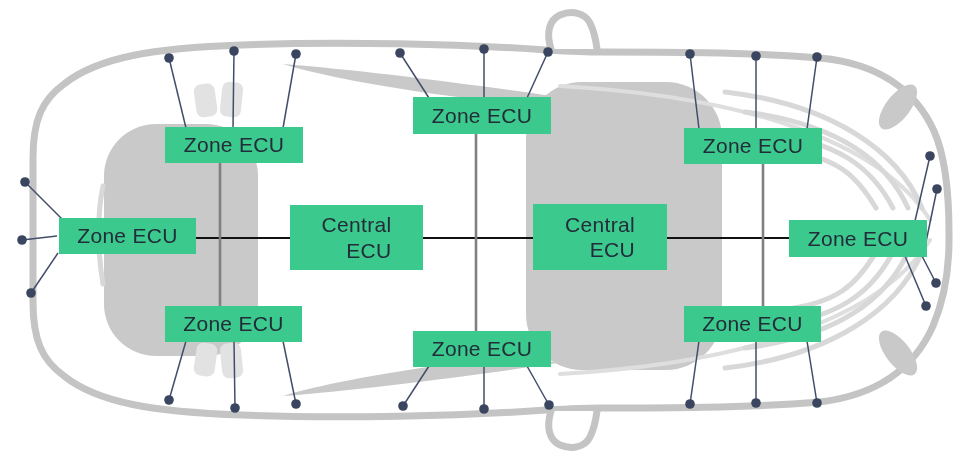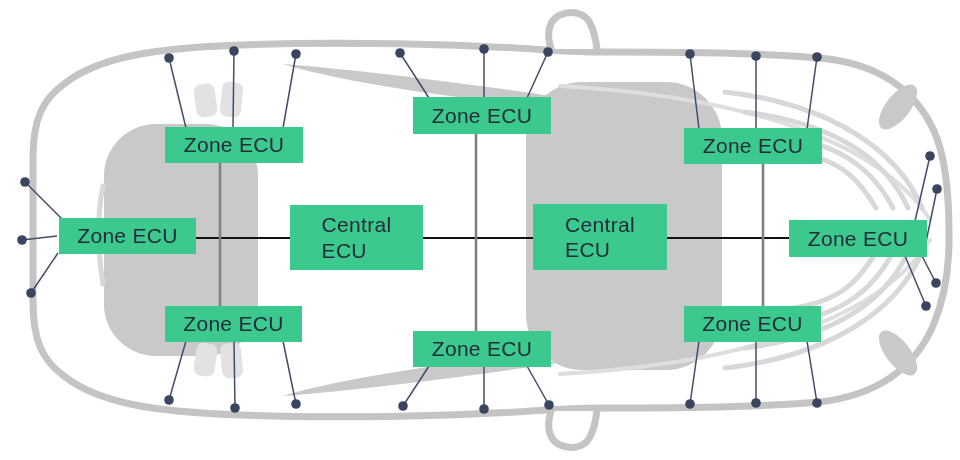--- a/index.html
+++ b/index.html
@@ -7,21 +7,21 @@
     position:relative;
     width:960px;height:460px;
     overflow:hidden;
     background:#ffffff;
     font-family:"Liberation Sans", sans-serif;
   }
   .stage svg{position:absolute;left:0;top:0;}
   .ecu-box{
     position:absolute;
     display:flex;align-items:center;justify-content:center;
-    text-align:left;
+    text-align:right;
     font-size:21px;
     line-height:1.2;
     letter-spacing:0.3px;
     white-space:pre-line;
     box-sizing:border-box;
     user-select:none;
   }
 </style>
 </head>
 <body>

